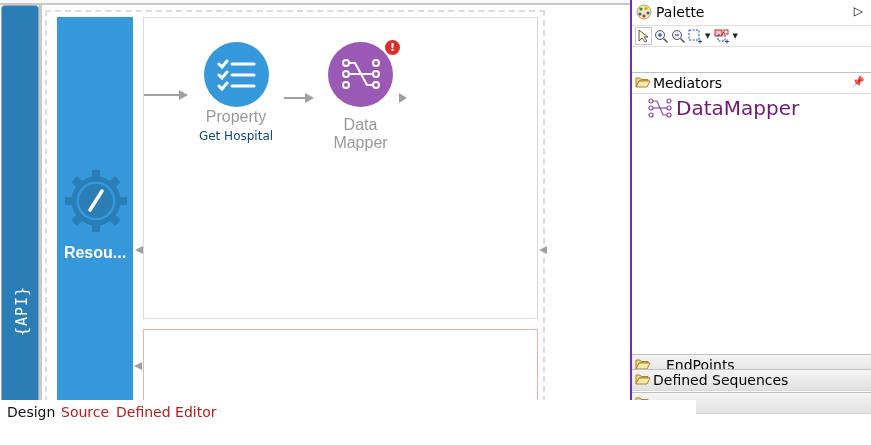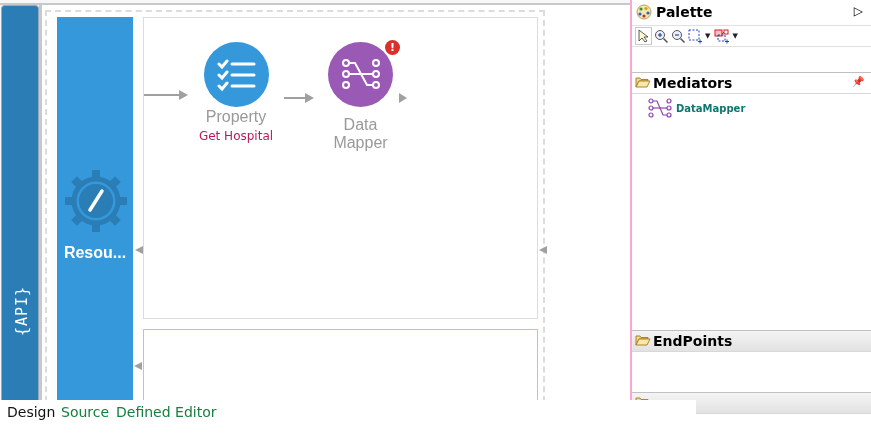--- a/index.html
+++ b/index.html
@@ -24,42 +24,42 @@
 
     .in-seq { position: absolute; left: 143px; top: 17px; width: 395px; height: 302px; border: 1px solid #dcdcdc; background: #ffffff; }
     .fault-seq { position: absolute; left: 143px; top: 329px; width: 395px; height: 77px; border: 1px solid #eeb0a8; background: #ffffff; }
 
     .arrow-line { position: absolute; height: 2px; background: #a0a0a0; }
     .arrow-head-r { position: absolute; width: 0; height: 0; border-top: 5px solid transparent; border-bottom: 5px solid transparent; border-left: 9px solid #a0a0a0; }
     .arrow-head-l { position: absolute; width: 0; height: 0; border-top: 4px solid transparent; border-bottom: 4px solid transparent; border-right: 8px solid #a0a0a0; }
 
     .node-circle { position: absolute; width: 65px; height: 65px; border-radius: 50%; display: flex; align-items: center; justify-content: center; }
     .node-type { position: absolute; color: #999999; font-family: "Liberation Sans", sans-serif; font-size: 16px; text-align: center; }
-    .node-name { position: absolute; color: #be185d; font-family: "DejaVu Sans", sans-serif; font-size: 12px; text-align: center; }
+    .node-name { position: absolute; color: #0c4a6e; font-family: "DejaVu Sans", sans-serif; font-size: 12px; text-align: center; }
     .error-badge { position: absolute; width: 15px; height: 15px; border-radius: 50%; background: #d9302b; color: #fff; font-size: 11px; font-weight: bold; font-family: "DejaVu Sans", sans-serif; display: flex; align-items: center; justify-content: center; }
 
     
-    .palette { position: absolute; left: 630px; top: 0; width: 241px; height: 413px; background: #ffffff; border-left: 2px solid #f9a8d4; font-weight: bold; }
+    .palette { position: absolute; left: 630px; top: 0; width: 241px; height: 413px; background: #ffffff; border-left: 2px solid #6d28d9; }
     .pal-header { position: absolute; left: 0; top: 0; width: 239px; height: 24px; display: flex; align-items: center; background: #ffffff; }
     .pal-title { font-size: 14px; color: #000; margin-left: 4px; }
     .pal-collapse { position: absolute; right: 8px; top: 4px; font-size: 12px; color: #000; }
     .pal-toolbar { position: absolute; left: 0; top: 25px; width: 239px; height: 22px; display: flex; align-items: center; border-top: 1px solid #e0e0e0; border-bottom: 1px solid #e0e0e0; }
     .tb-btn { height: 18px; display: flex; align-items: center; justify-content: center; margin-left: 2px; }
     .tb-drop { font-size: 7px; color: #222; margin-left: 2px; }
     .drawer { position: absolute; left: 0; width: 239px; height: 22px; display: flex; align-items: center; background: linear-gradient(#f4f4f4, #e2e2e2); border-top: 1px solid #c0c0c0; border-bottom: 1px solid #d8d8d8; font-size: 14px; color: #000; }
     .drawer.open { background: #ffffff; }
     .drawer .folder { margin-left: 3px; margin-right: 2px; }
     .drawer .pin { position: absolute; right: 6px; top: 3px; font-size: 10px; color: #888; }
-    .pal-item { position: absolute; left: 16px; top: 97px; height: 22px; display: flex; align-items: center; font-size: 10px; color: #0f766e; }
+    .pal-item { position: absolute; left: 16px; top: 97px; height: 22px; display: flex; align-items: center; font-size: 20px; color: #701a75; }
 
     
     .tabs { position: absolute; left: 0; top: 400px; width: 696px; height: 32px; background: #ffffff; }
     .tab { position: absolute; top: 4px; font-size: 14px; }
     .tab.active { color: #111; }
-    .tab.inactive { color: #15803d; }
+    .tab.inactive { color: #b91c1c; }
   </style>
 </head>
 <body>
 
 <div id="root">
 
   <div class="editor">
     <div class="editor-topline"></div>
     <div class="api-bar">
       <div class="api-logo">
@@ -214,26 +214,33 @@
           <circle cx="21" cy="3" r="2"></circle>
             <circle cx="21" cy="10" r="2"></circle>
             <circle cx="21" cy="17" r="2"></circle>
           <polyline points="5,3 9,3 15,17 19,17"></polyline>
             <line x1="5" y1="10" x2="19" y2="10"></line>
         </g>
       </svg>
       <span>DataMapper</span>
     </div>
 
-    <div class="drawer" style="top:330px;">
+    <div class="drawer" style="top:354px;gap:13px;">
       <span class="folder"><svg width="16" height="12" viewBox="0 0 16 12">
             <path d="M1,2 L5,2 L6,3.5 L13,3.5 L13,5 L4,5 L1,11 Z" fill="#f5d88a" stroke="#a07a20" stroke-width="0.9"></path>
             <path d="M1,11 L4,5 L15,5 L12,11 Z" fill="#fbe7a8" stroke="#a07a20" stroke-width="0.9"></path>
           </svg></span>
       <span>EndPoints</span>
+    </div>
+    <div class="drawer" style="top:369px;">
+      <span class="folder"><svg width="16" height="12" viewBox="0 0 16 12">
+            <path d="M1,2 L5,2 L6,3.5 L13,3.5 L13,5 L4,5 L1,11 Z" fill="#f5d88a" stroke="#a07a20" stroke-width="0.9"></path>
+            <path d="M1,11 L4,5 L15,5 L12,11 Z" fill="#fbe7a8" stroke="#a07a20" stroke-width="0.9"></path>
+          </svg></span>
+      <span>Defined Sequences</span>
     </div>
     <div class="drawer" style="top:392px;">
       <span class="folder"><svg width="16" height="12" viewBox="0 0 16 12">
             <path d="M1,2 L5,2 L6,3.5 L13,3.5 L13,5 L4,5 L1,11 Z" fill="#f5d88a" stroke="#a07a20" stroke-width="0.9"></path>
             <path d="M1,11 L4,5 L15,5 L12,11 Z" fill="#fbe7a8" stroke="#a07a20" stroke-width="0.9"></path>
           </svg></span>
     </div>
   </div>
 
   <div class="tabs">

